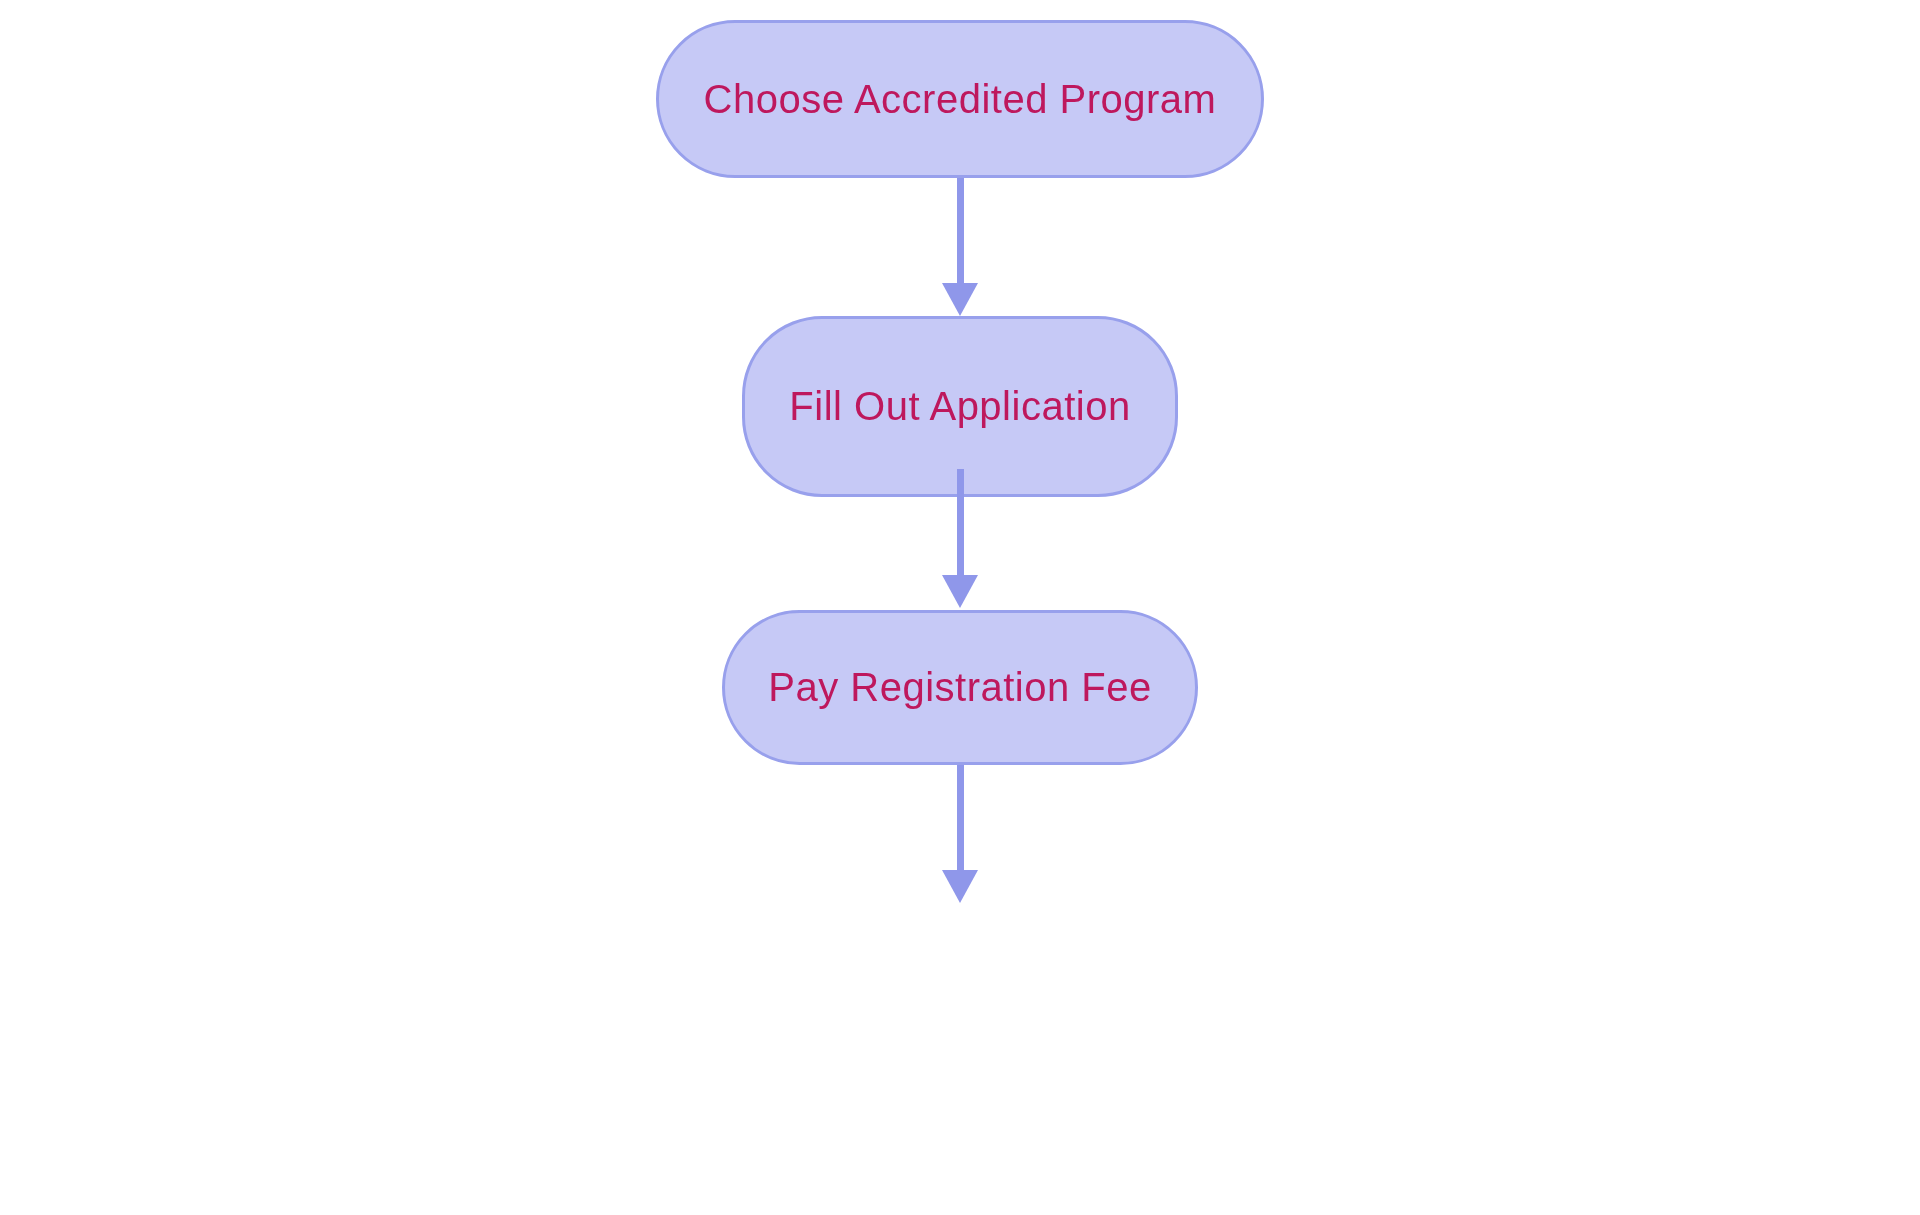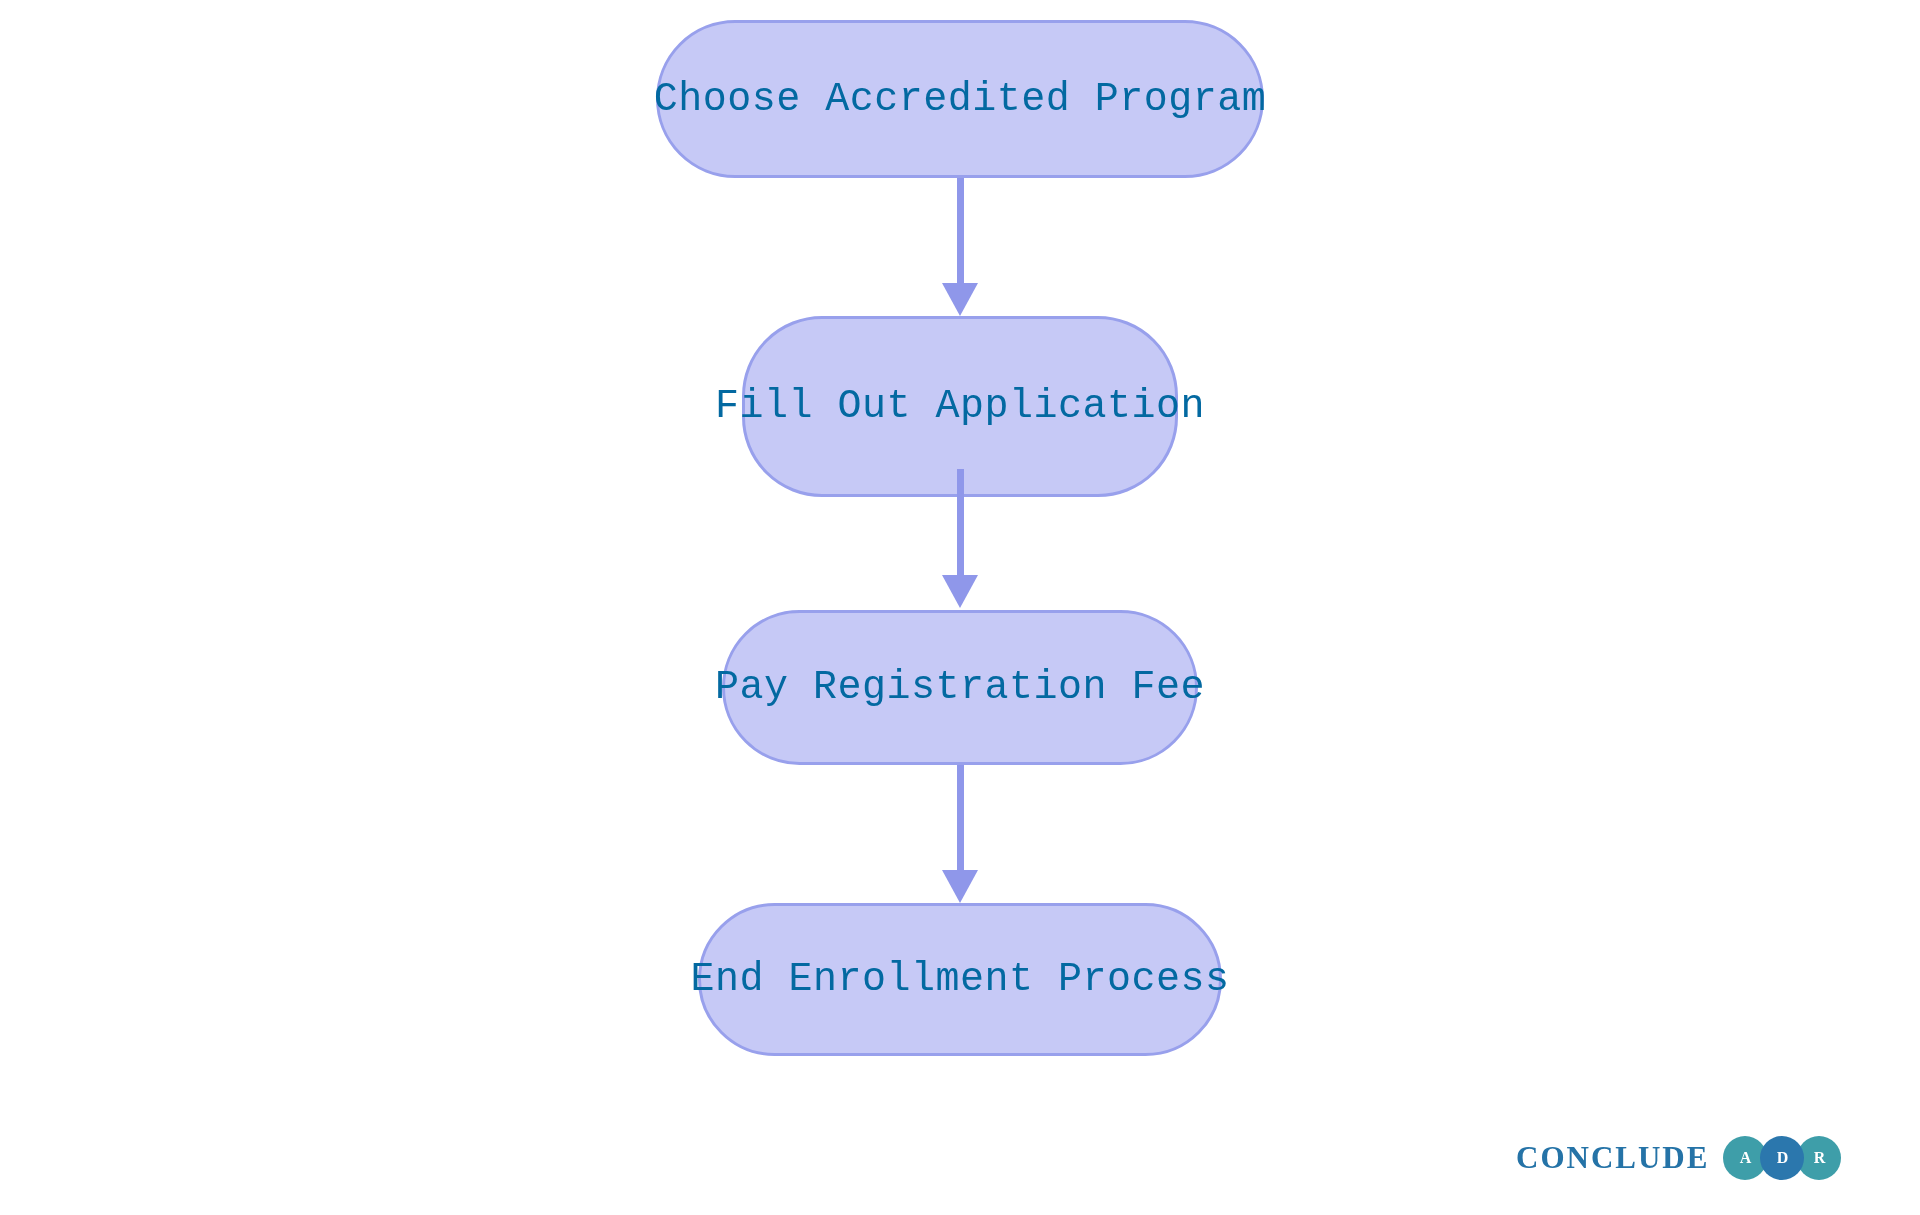--- a/index.html
+++ b/index.html
@@ -17,26 +17,25 @@
   }
   .node {
     position: absolute;
     box-sizing: border-box;
     background: #C6C9F6;
     border: 3px solid #98A0EC;
     border-radius: 80px;
     display: flex;
     align-items: center;
     justify-content: center;
-    color: #0369a1;
+    color: #be185d;
     font-size: 40px;
     font-weight: 500;
     letter-spacing: 0.5px;
     white-space: nowrap;
-    font-family: Liberation Mono, monospace;
   }
   .node-1 { left: 656px; top: 20px;  width: 608px; height: 158px; }
   .node-2 { left: 742px; top: 316px; width: 436px; height: 181px; }
   .node-3 { left: 722px; top: 610px; width: 476px; height: 155px; align-items: center; }
   .node-4 { left: 698px; top: 903px; width: 524px; height: 153px; }
 
   .arrow {
     position: absolute;
     left: 0;
     top: 0;
@@ -122,26 +121,15 @@
 
   <div class="node node-3">
     <span>Pay Registration Fee</span>
   </div>
 
   <div class="arrow arrow-3">
     <div class="line"></div>
     <div class="head"></div>
   </div>
 
-  <div class="node node-4">
-    <span>End Enrollment Process</span>
-  </div>
 
-  <div class="logo">
-    <span class="logo-wordmark">CONCLUDE</span>
-    <span class="logo-circles">
-      <span class="logo-circle teal">A</span>
-      <span class="logo-circle blue">D</span>
-      <span class="logo-circle teal">R</span>
-    </span>
-  </div>
 
 </div>
 
 </body></html>

